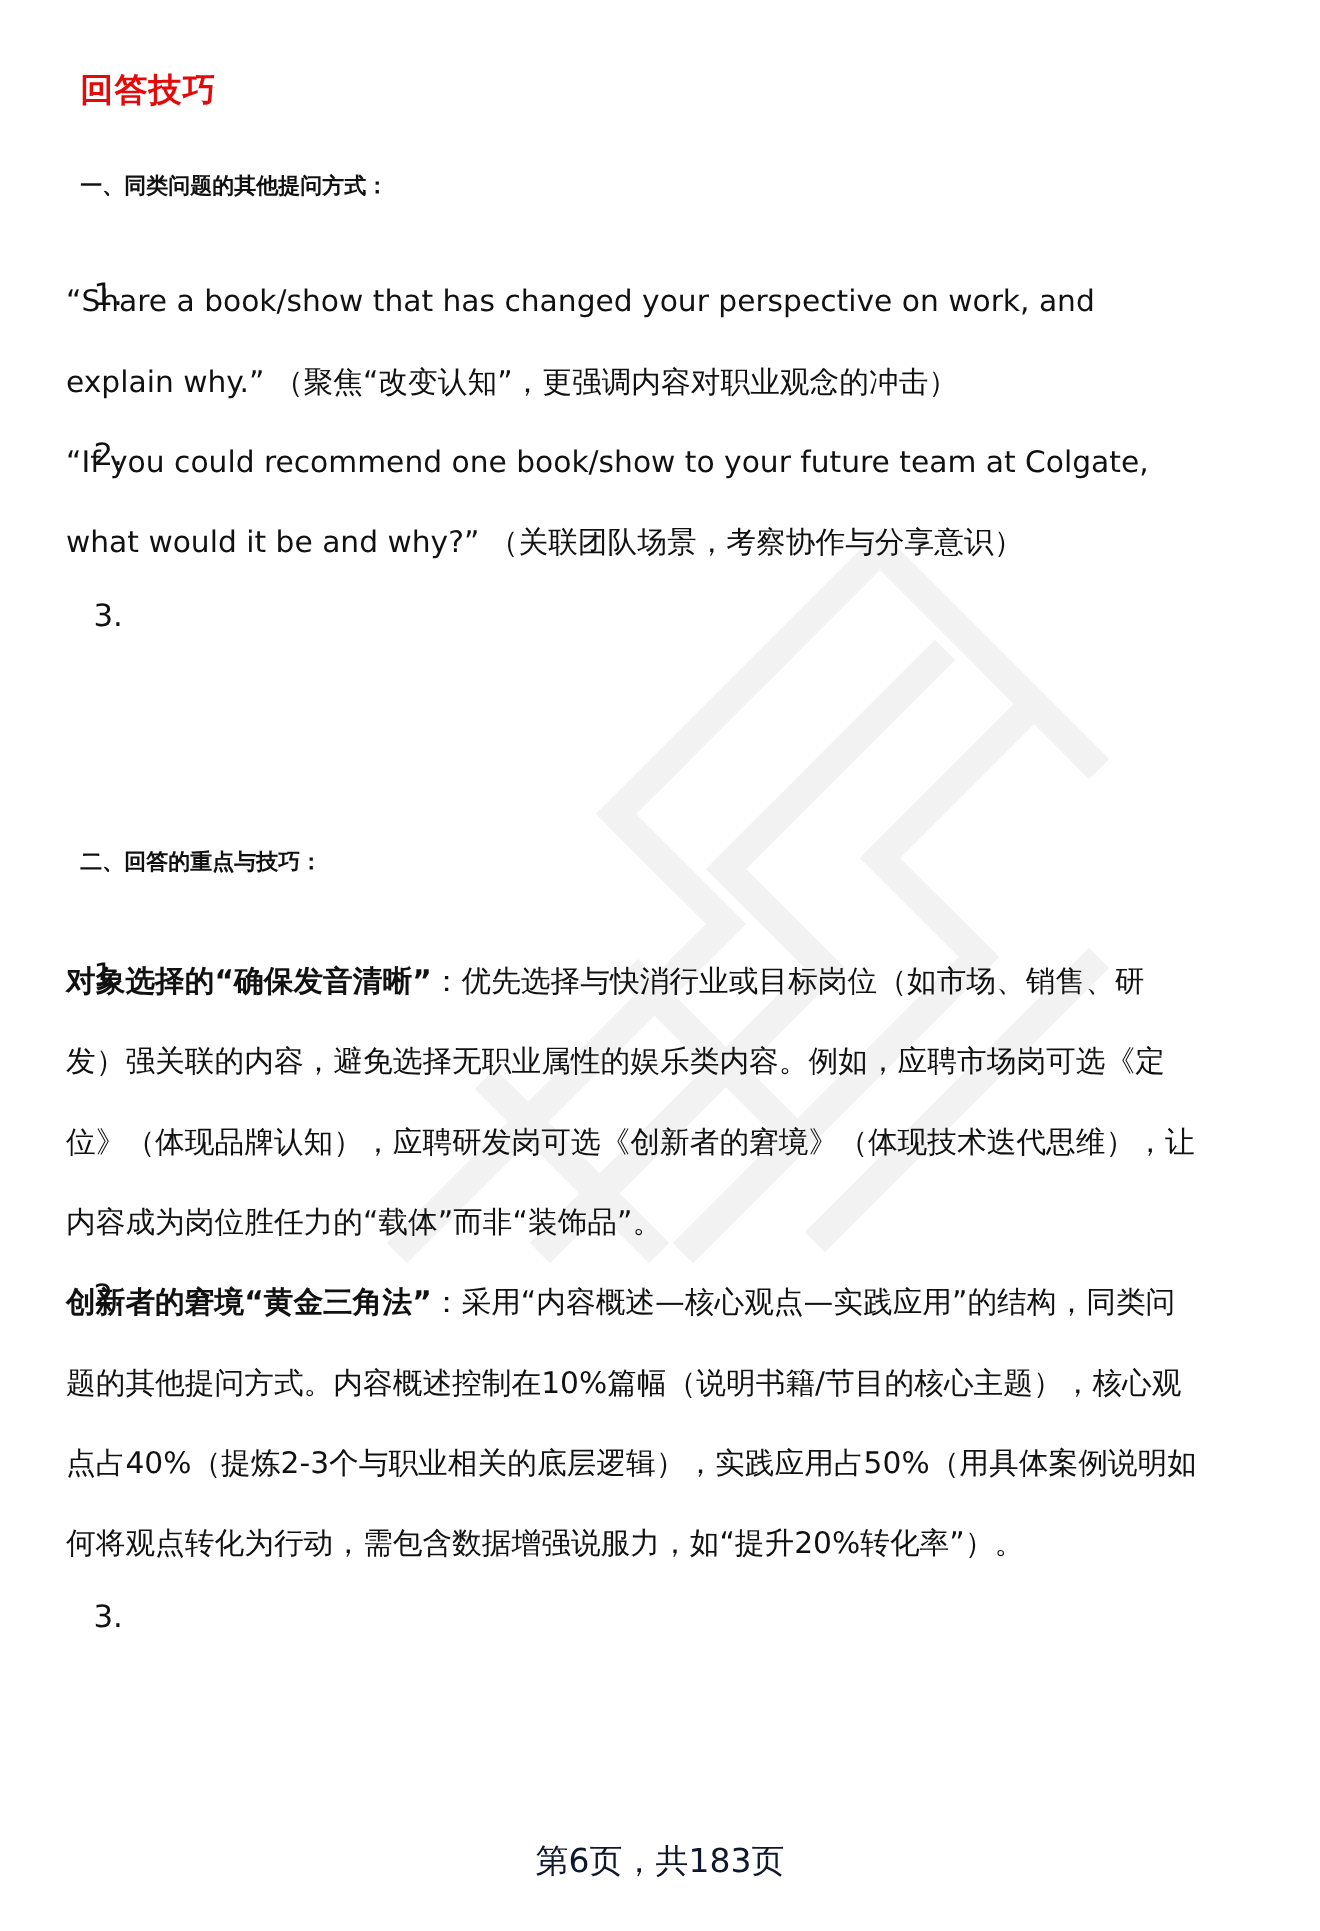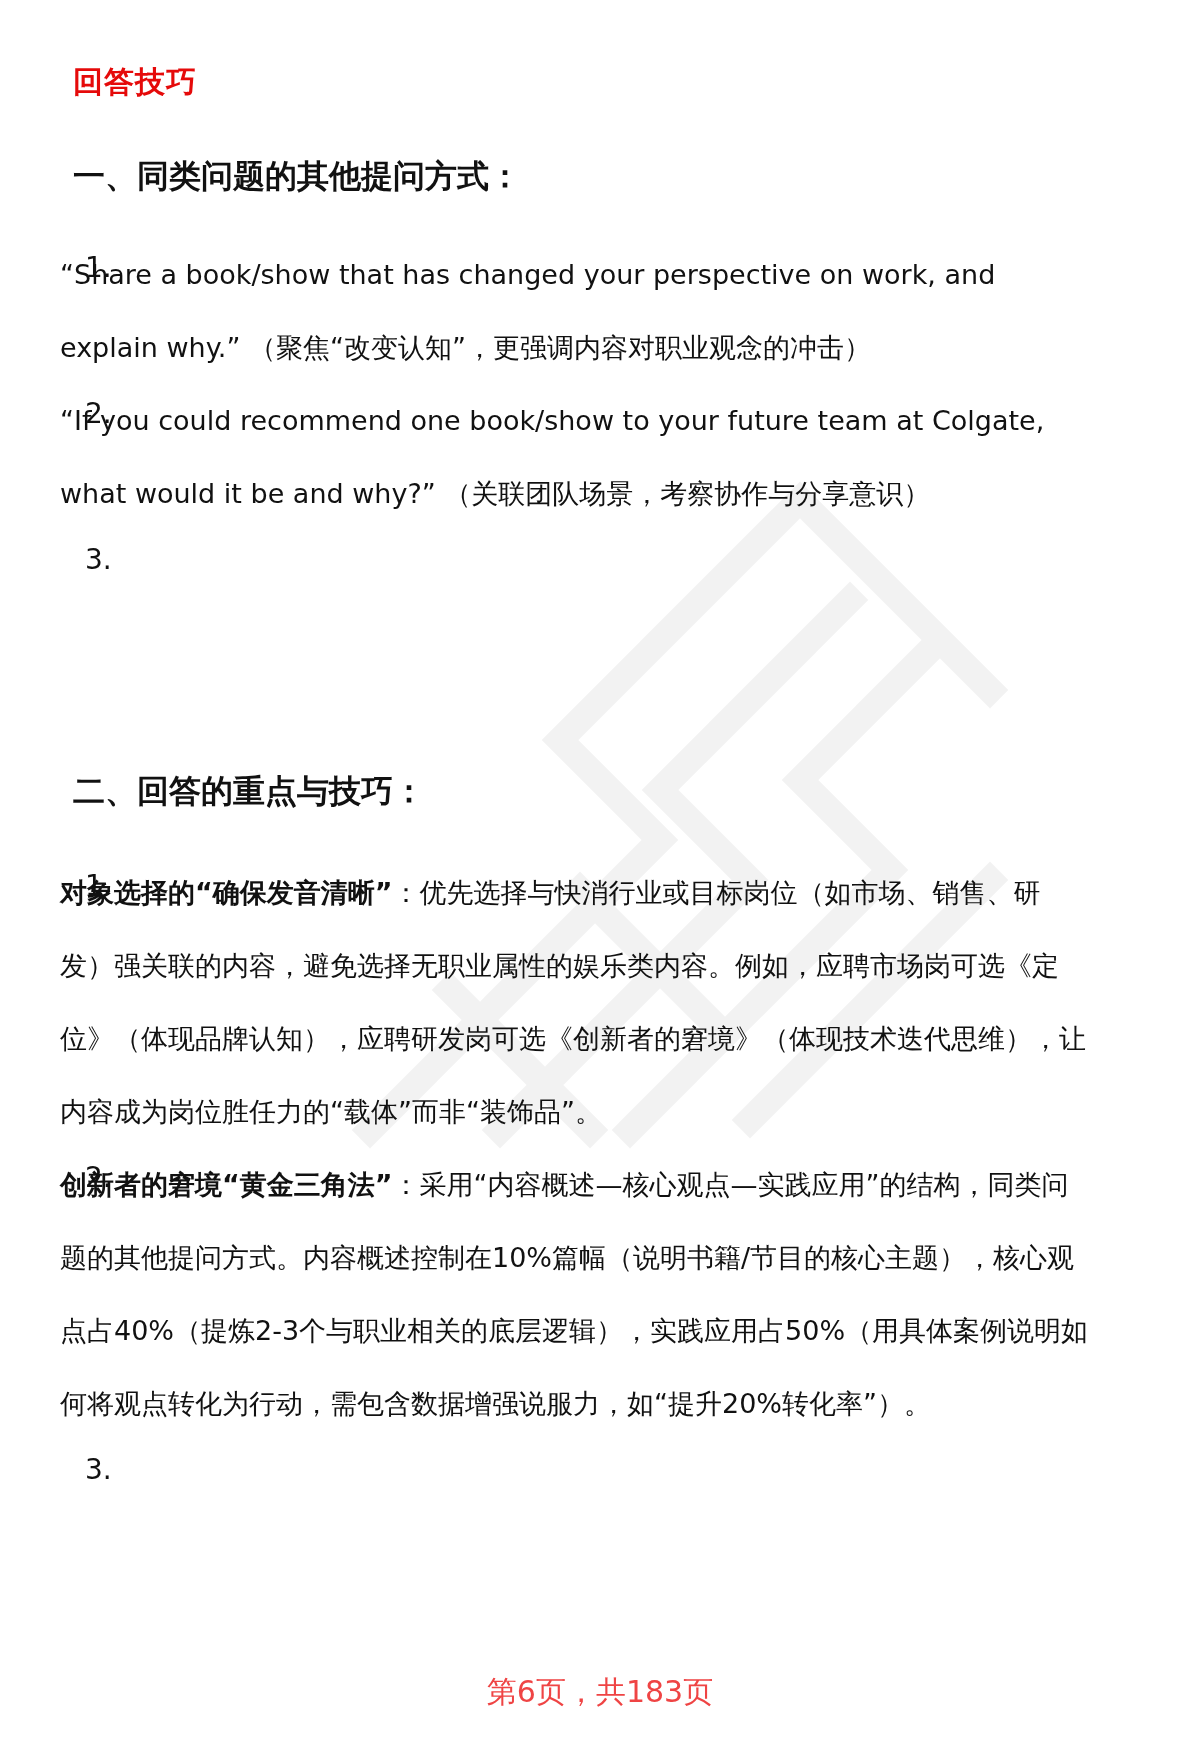--- a/index.html
+++ b/index.html
@@ -12,36 +12,36 @@
     position: absolute; left: 330px; top: 430px; width: 700px; height: 720px;
     pointer-events: none; z-index: 0; opacity: 0.55;
   }
   .page { position: absolute; left: 0; top: 0; width: 972px; height: 1755px; z-index: 1; }
   .title {
     position: absolute; left: 73px; top: 62px;
     font-size: 30px; font-weight: bold; color: #e50a0a; letter-spacing: 1px;
   }
   .section-heading {
     position: absolute; left: 73px;
-    font-size: 32px; font-weight: bold; color: #111;
+    font-size: 20px; font-weight: bold; color: #111;
   }
   .list { position: absolute; left: 0; width: 1200px; }
   .item { position: relative; }
   .num {
     position: absolute; left: 85px; top: 0;
     font-size: 28px; line-height: 59.5px;
   }
   .text {
     margin-left: 60px; width: 1030px;
     font-size: 27px; line-height: 73px;
   }
   .text b { font-weight: bold; }
   .footer {
     position: absolute; left: 0; width: 1200px; top: 1672px; text-align: center;
-    font-size: 30px; color: #ef4444;
+    font-size: 30px; color: #0f172a;
   }
 </style>
 </head>
 <body>
 
 <svg class="watermark" viewBox="0 0 700 720">
   <g fill="none" stroke="#e9e9e9" stroke-width="26" stroke-linecap="square">
     <path d="M40 700 L330 410 L230 310 L470 70 L660 260"></path>
     <path d="M170 700 L420 450 L330 360 L520 170"></path>
     <path d="M300 700 L560 440 L470 350 L600 220"></path>

